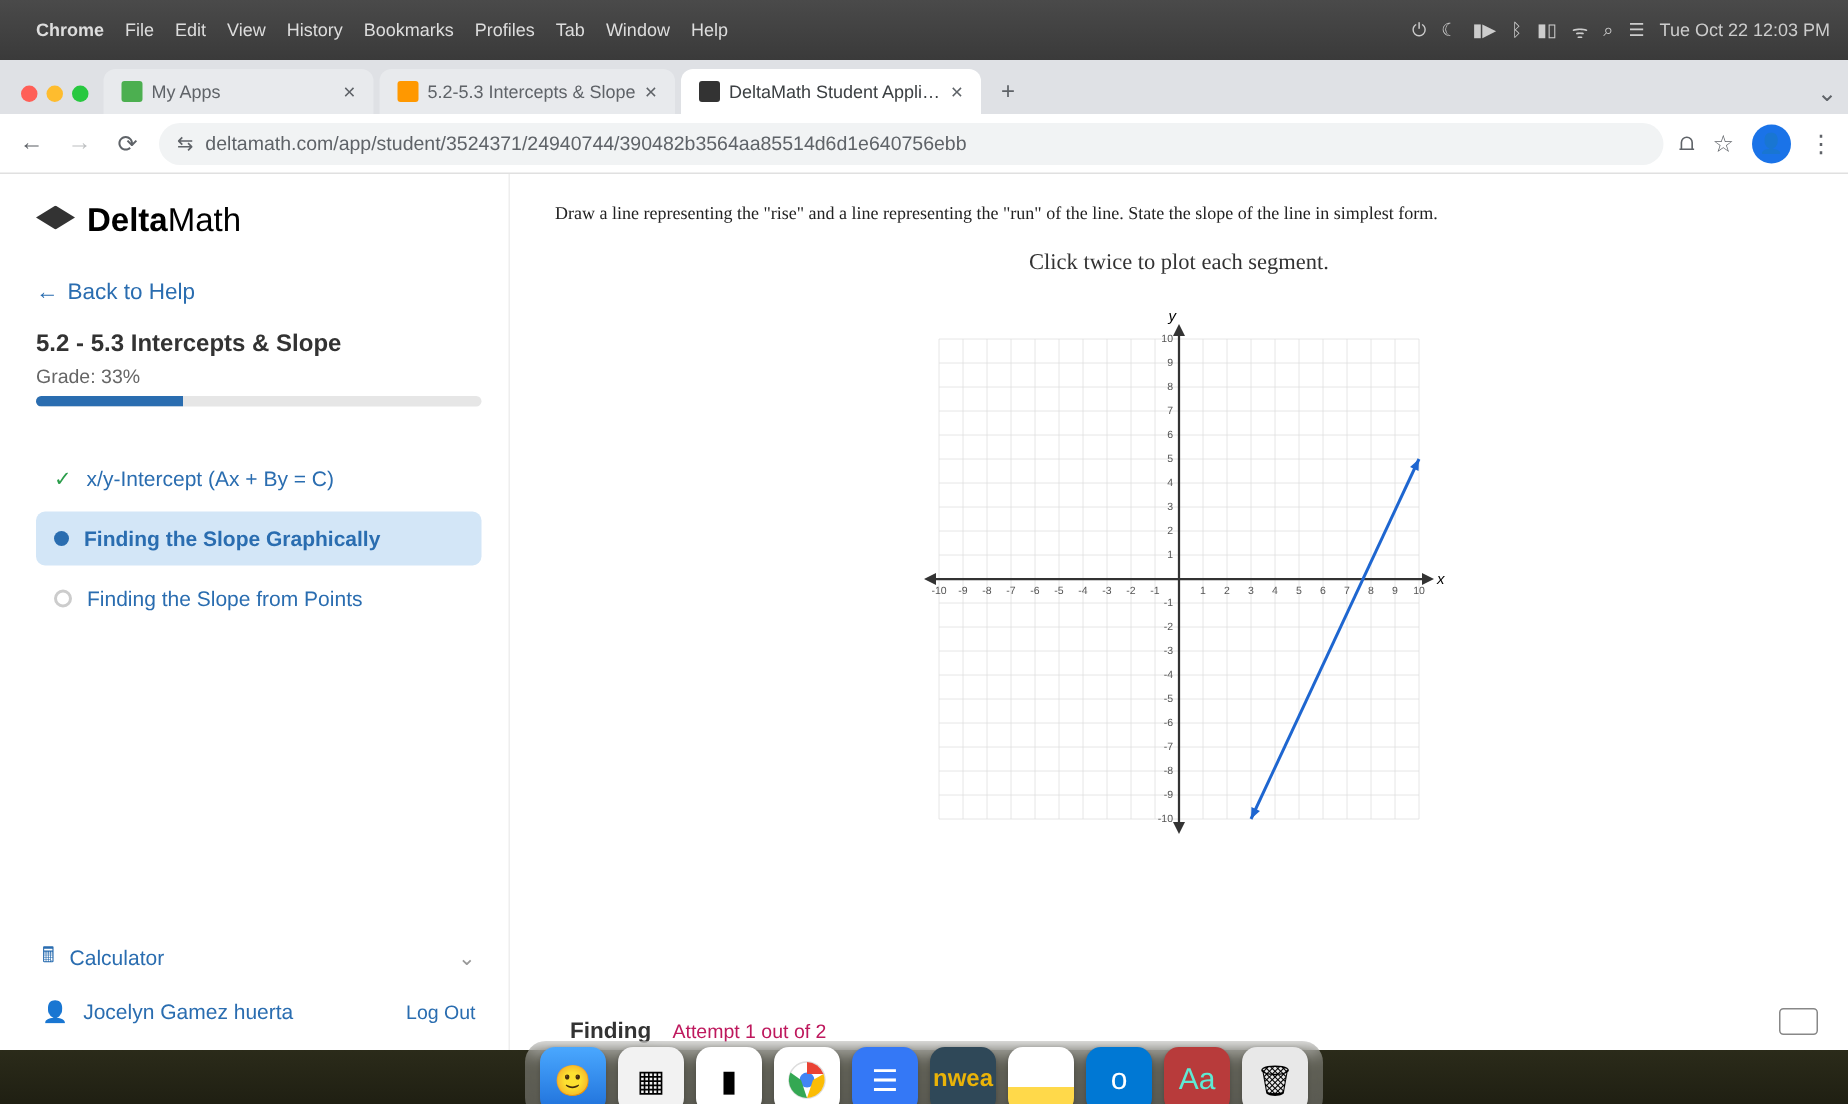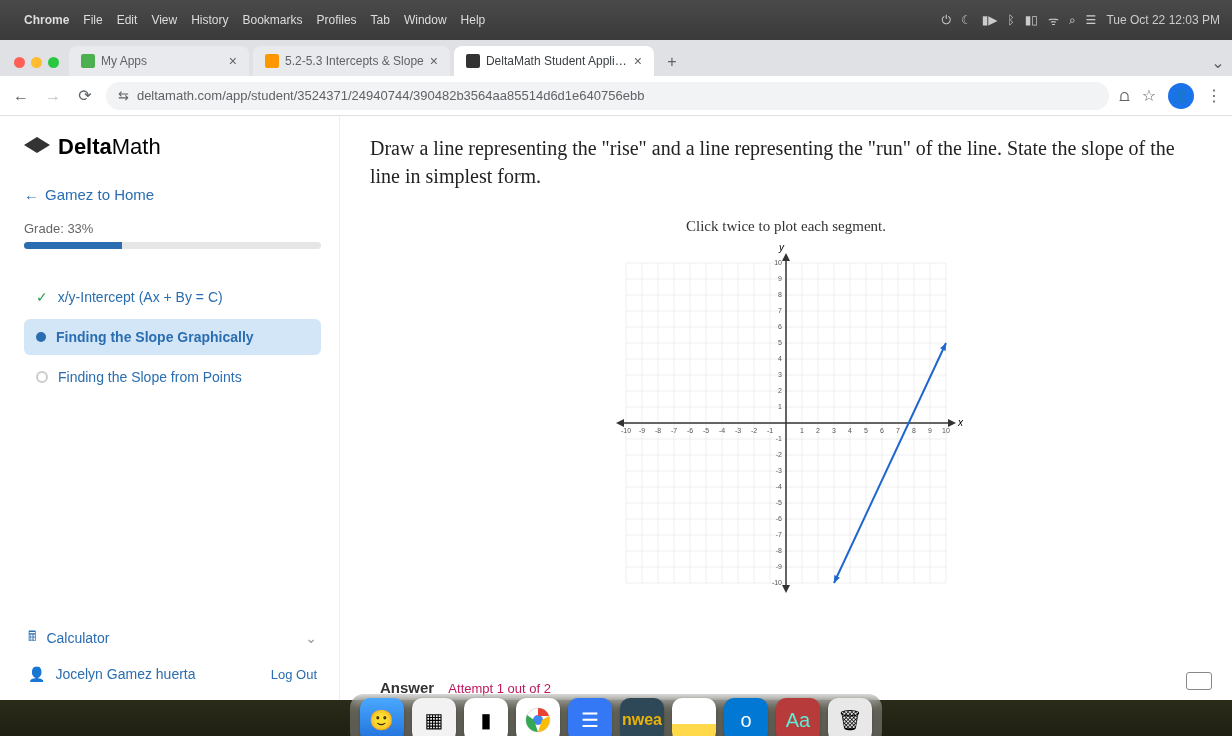--- a/index.html
+++ b/index.html
@@ -49,22 +49,22 @@
 .topic.done .chk { color:#2a9d4a; }
 .topic.active { background:#d3e6f7; font-weight:600; }
 .topic .bullet { width:12px; height:12px; border:2px solid #ccc; border-radius:50%; }
 .sidebar-spacer { flex:1; }
 .tool-row { display:flex; align-items:center; gap:10px; padding:8px 4px; font-size:14px; color:#2a6db0; }
 .tool-row.user { justify-content:space-between; }
 .logout { color:#2a6db0; font-size:13px; }
 .chev { color:#999; }
 
 .main { flex:1; padding:18px 30px 10px 30px; overflow:hidden; position:relative; }
-.prompt { font-family: Georgia, serif; font-size:20px; color:#222; line-height:1.4; margin-bottom:28px; }
-.hint { text-align:center; font-family: Georgia, serif; font-size:15px; color:#333; margin-bottom:8px; }
+.prompt { font-family: Georgia, serif; font-size:12px; color:#222; line-height:1.4; margin-bottom:16px; }
+.hint { text-align:center; font-family: Georgia, serif; font-size:15px; color:#333; margin-bottom:22px; }
 .graph-wrap { display:flex; justify-content:center; }
 .graph { position:relative; }
 .answer-row { position:absolute; bottom:4px; left:40px; font-size:15px; }
 .answer-row .lbl { font-weight:700; color:#333; margin-right:10px; }
 .answer-row .att { color:#be185d; font-size:13px; }
 .kbd-icon { position:absolute; right:20px; bottom:10px; width:26px; height:18px; border:1.5px solid #888; border-radius:3px; }
 
 
 .dock { position:absolute; bottom:6px; left:50%; transform:translateX(-50%); height:52px; background:rgba(200,200,200,0.35); border-radius:14px; display:flex; align-items:center; padding:4px 10px; gap:8px; backdrop-filter: blur(6px); }
 .dock .ico { width:44px; height:44px; border-radius:10px; background:#fff; display:flex; align-items:center; justify-content:center; font-size:20px; box-shadow:0 1px 3px rgba(0,0,0,0.2); }
@@ -152,22 +152,23 @@
 </div>
 
 <div class="app">
   <div class="sidebar">
     <div class="logo-row">
       <span class="grad-cap"></span>
       <span><b>Delta</b><span>Math</span></span>
     </div>
     <div class="back-home">
       <span>←</span>
-      <span>Gamez to Home</span>
-    </div>
+      <span>Back to Help</span>
+    </div>
+    <div class="assign-title">5.2 - 5.3 Intercepts &amp; Slope</div>
     <div class="grade"><span>Grade:</span> <span>33%</span></div>
     <div class="progress">
         <div class="bar"></div>
       </div>
 
     <div class="topic done">
       <span class="chk">✓</span>
       <span>x/y-Intercept (Ax + By = C)</span>
     </div>
     <div class="topic active">
@@ -291,21 +292,21 @@
             <text x="176" y="54" font-size="7" text-anchor="end" fill="#555">8</text>
             <text x="176" y="38" font-size="7" text-anchor="end" fill="#555">9</text>
             <text x="176" y="22" font-size="7" text-anchor="end" fill="#555">10</text>
             <line x1="228" y1="340" x2="340" y2="100" stroke="#1e66d0" stroke-width="2"></line>
             <polygon points="340,100 339.70704823326196,107.9946344045469 334.0608988539819,105.35976469421621" fill="#1e66d0"></polygon>
             <polygon points="228,340 228.29295176673804,332.0053655954531 233.9391011460181,334.6402353057838" fill="#1e66d0"></polygon>
           </svg>
       </div>
     </div>
     <div class="answer-row">
-      <span class="lbl">Answer</span>
+      <span class="lbl">Finding</span>
       <span class="att">Attempt 1 out of 2</span>
     </div>
     <div class="kbd-icon"></div>
   </div>
 </div>
 
 <div class="dock-area">
 <div class="dock">
   <div class="ico finder">🙂</div>
   <div class="ico launch">▦</div>

